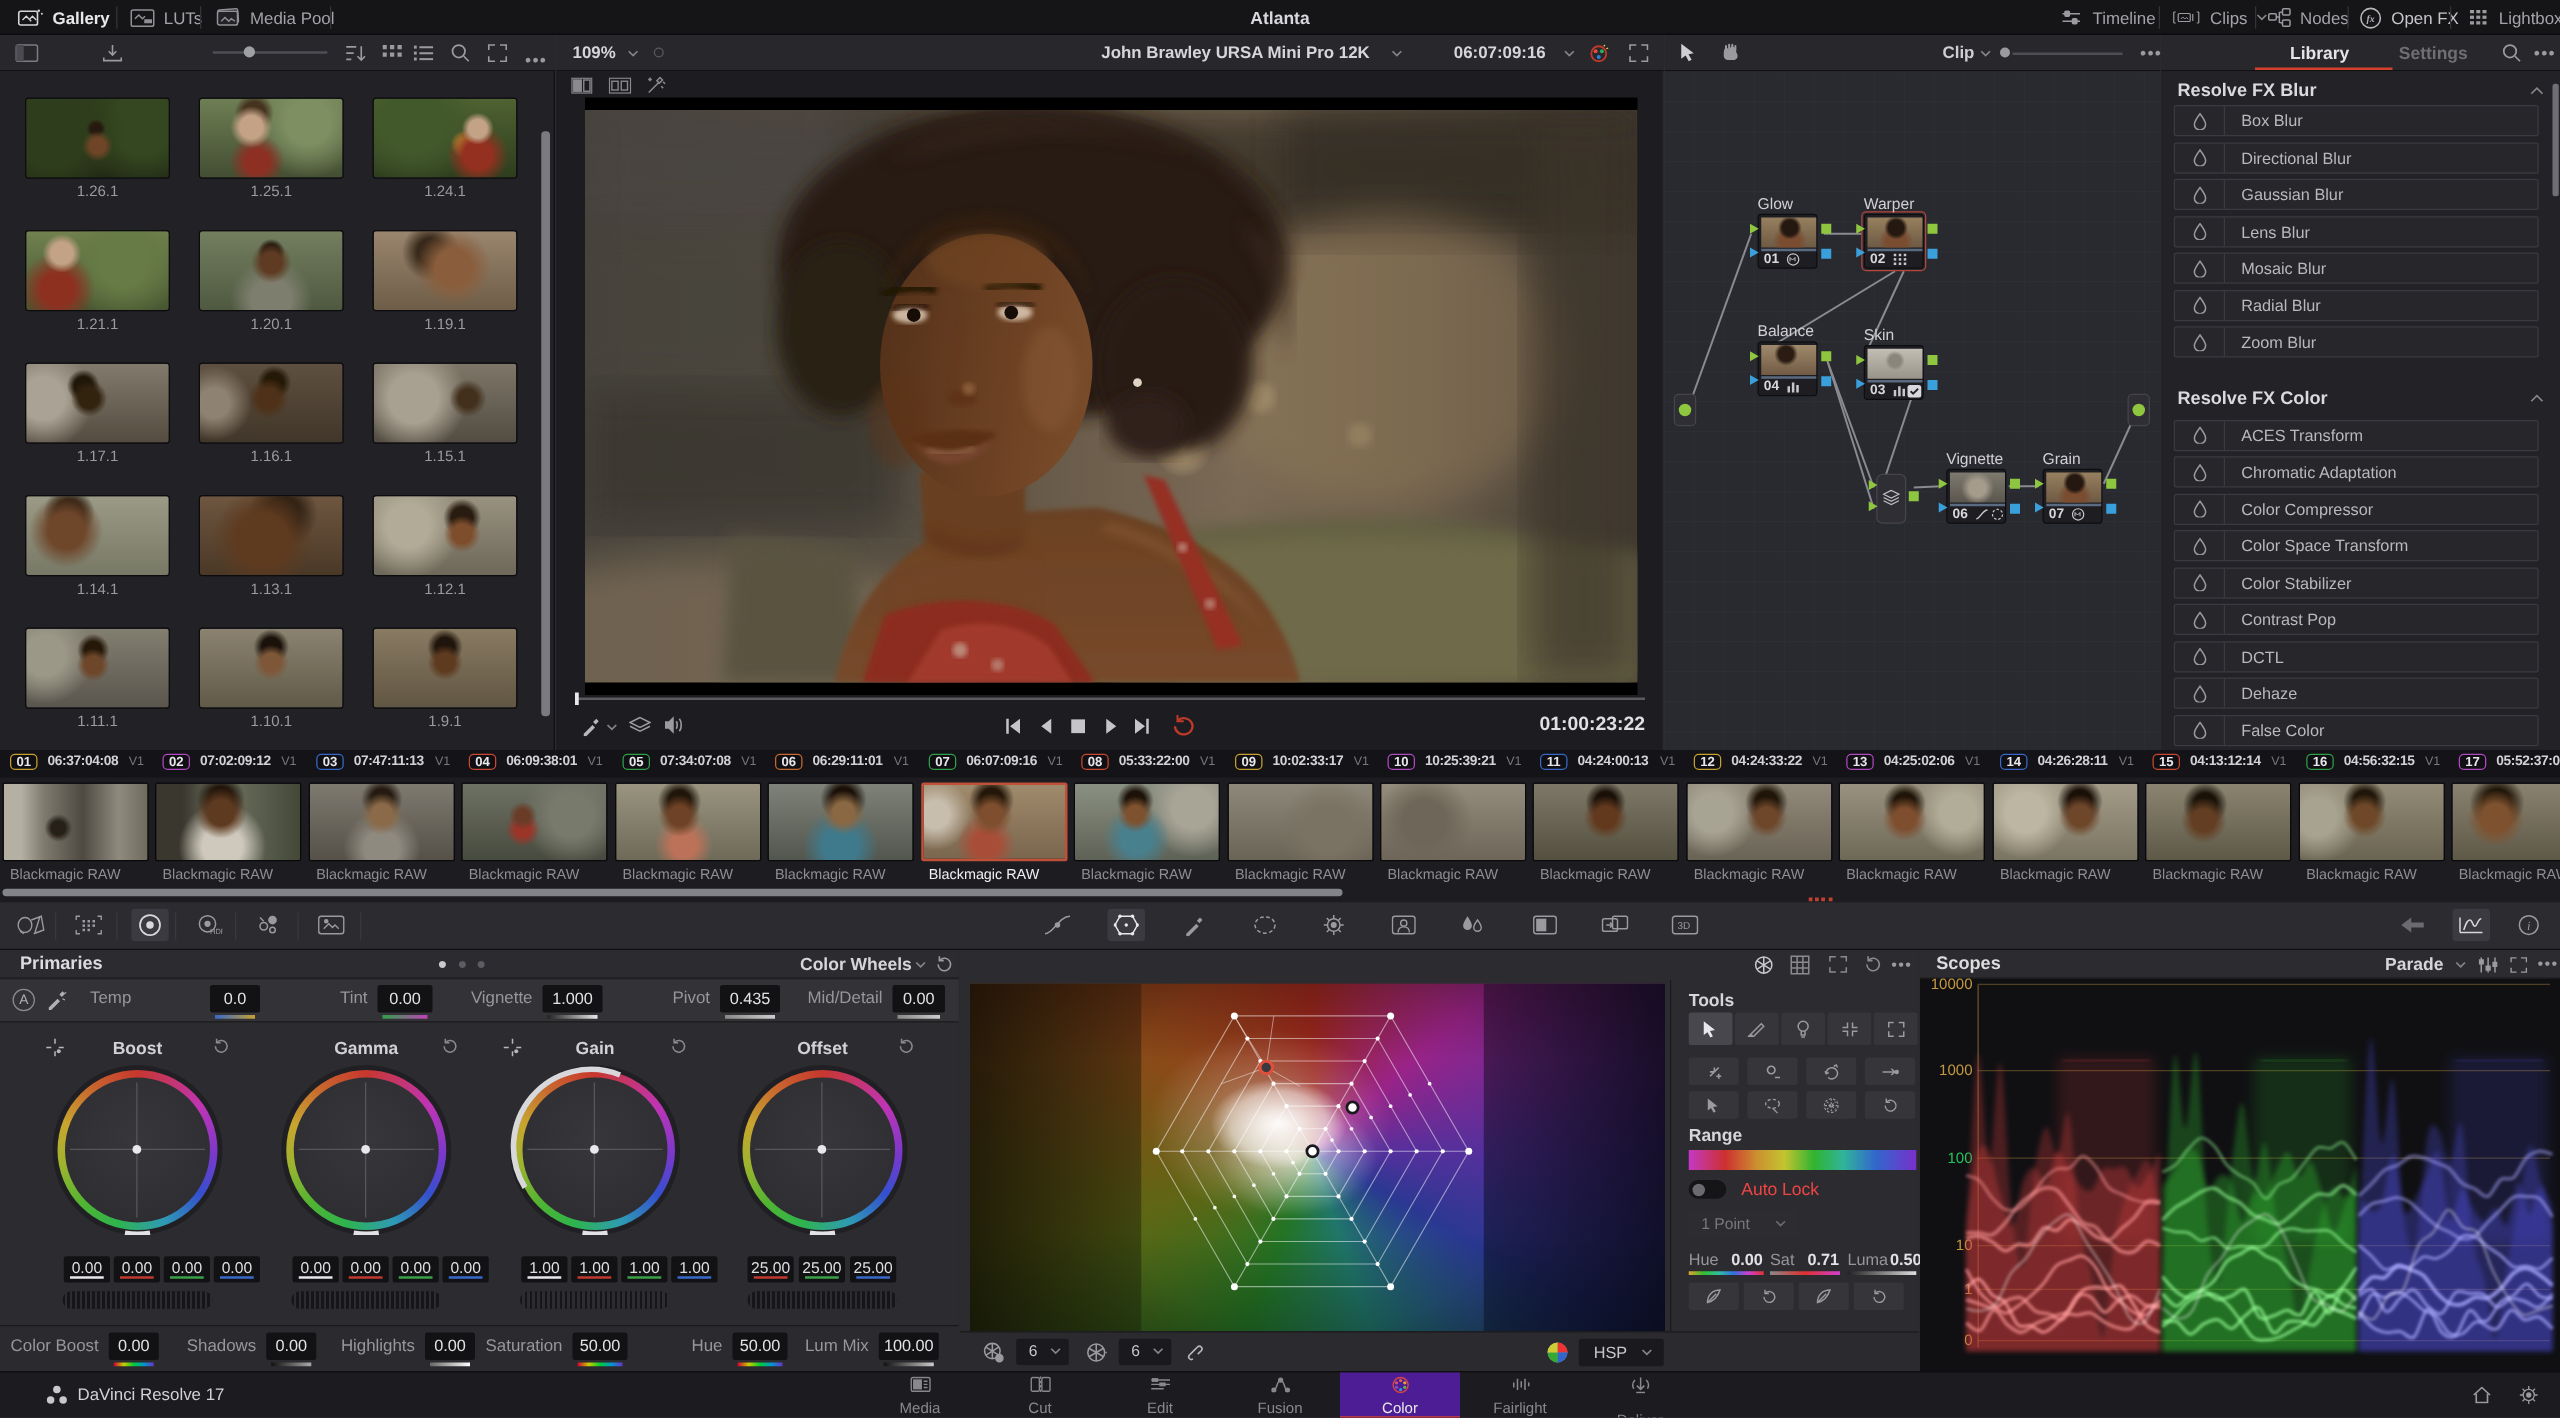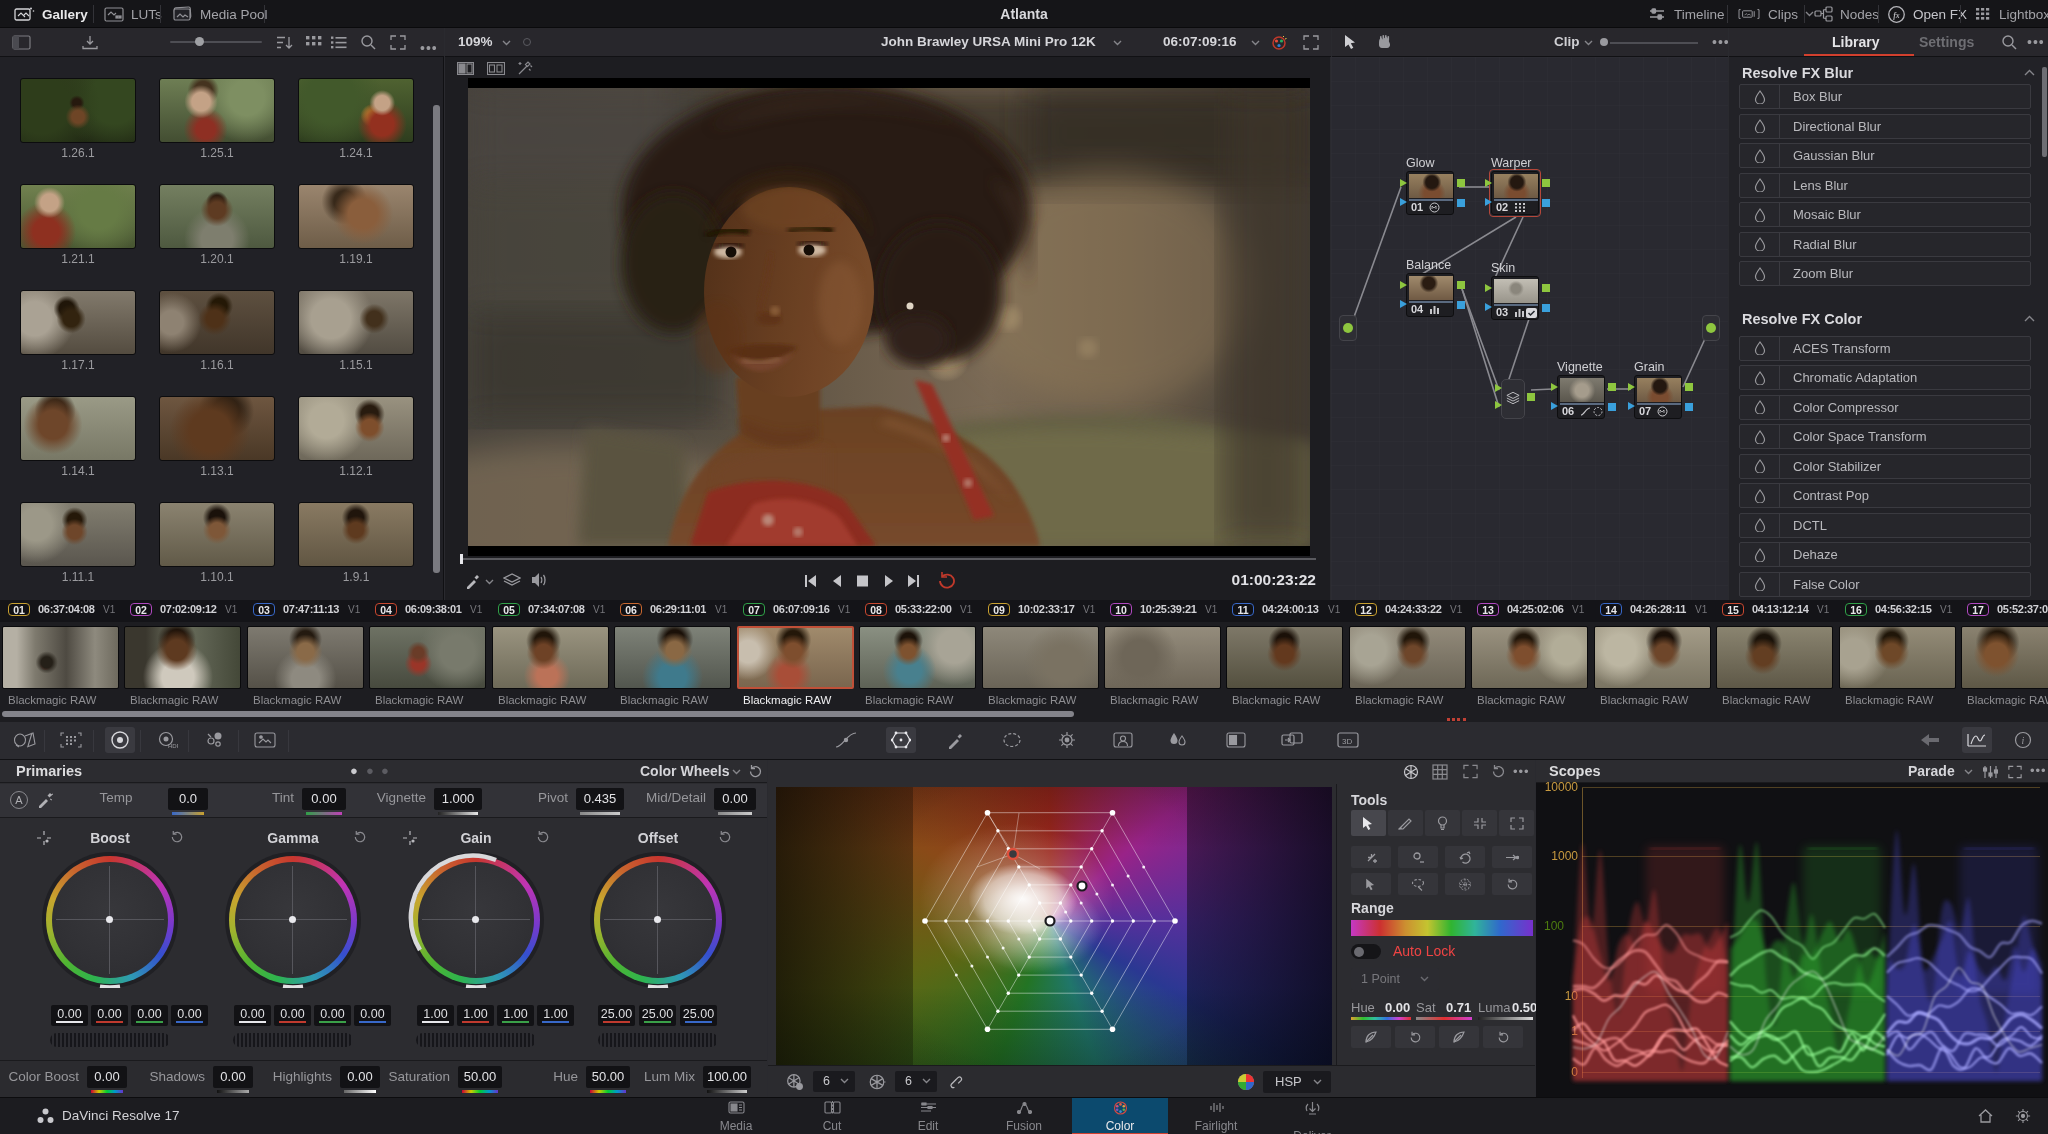--- a/index.html
+++ b/index.html
@@ -975,21 +975,21 @@
           <path d="M2.5 7.5a5 5 0 1 0 1.5-3.5"></path>
           <path d="M3.5 1v3.5H7" fill="none"></path>
         </svg>
       </div>
 <div class="abs" style="left:0;top:24px;width:767px;height:34px;background:#323237;border-bottom:1px solid #1a1a1d"></div>
 <div class="abs" style="left:10px;top:31px;width:18px;height:18px;border:1.2px solid #8a8a8f;border-radius:50%;color:#b0b0b4;font-size:11px;text-align:center;line-height:17px">A</div>
 <svg class="abs" style="left:38px;top:31px" width="17" height="17" viewBox="0 0 17 17" fill="#b0b0b4">
         <path d="M1 15l7-7 2 2-7 7H1zM9.5 4.5l2 2 2.5-2.5-2-2z"></path>
         <path d="M12 8l2 1M13 4l2-1" stroke="#b0b0b4" stroke-width="1"></path>
       </svg>
-<div class="plabel" style="left:72px;width:88px;text-align:center;top:30px">Temp</div>
+<div class="plabel" style="left:72px;width:88px;text-align:left;top:30px">Temp</div>
       <div class="pfield" style="left:168px;top:28px;width:40px">0.0</div>
       <div class="abs" style="left:172px;top:52px;width:32px;height:2.5px;background:linear-gradient(90deg,#3868c8,#c8a030)"></div>
 <div class="plabel" style="left:206px;width:88px;text-align:right;top:30px">Tint</div>
       <div class="pfield" style="left:302px;top:28px;width:44px">0.00</div>
       <div class="abs" style="left:306px;top:52px;width:36px;height:2.5px;background:linear-gradient(90deg,#30a048,#c040b8)"></div>
 <div class="plabel" style="left:338px;width:88px;text-align:right;top:30px">Vignette</div>
       <div class="pfield" style="left:434px;top:28px;width:48px">1.000</div>
       <div class="abs" style="left:438px;top:52px;width:40px;height:2.5px;background:linear-gradient(90deg,#222,#e8e8e8)"></div>
 <div class="plabel" style="left:480px;width:88px;text-align:right;top:30px">Pivot</div>
       <div class="pfield" style="left:576px;top:28px;width:48px">0.435</div>
@@ -1378,21 +1378,21 @@
         </svg>
         <svg style="position:absolute;left:472px;top:5px" width="14" height="14" viewBox="0 0 16 15" fill="none" stroke="#9a9a9f" stroke-width="1.3">
           <path d="M1 5V1h5M10 1h5v4M15 10v4h-5M6 14H1v-4"></path>
         </svg>
         <div style="position:absolute;left:494px;top:3px;color:#9a9a9f;font-size:13px;letter-spacing:1px">•••</div>
       </div>
 <div class="abs" style="left:8px;top:20px;width:34px;text-align:right;font-size:12px;color:#c89a40">10000</div>
 <div class="abs" style="left:46px;top:27px;width:458px;height:1px;background:rgba(200,154,64,0.35)"></div>
 <div class="abs" style="left:8px;top:89px;width:34px;text-align:right;font-size:12px;color:#c89a40">1000</div>
 <div class="abs" style="left:46px;top:96px;width:458px;height:1px;background:rgba(200,154,64,0.35)"></div>
-<div class="abs" style="left:8px;top:159px;width:34px;font-size:12px;color:#4d7c0f">100</div>
+<div class="abs" style="left:8px;top:159px;width:34px;text-align:right;font-size:12px;color:#22c55e">100</div>
 <div class="abs" style="left:46px;top:166px;width:458px;height:1px;background:rgba(200,154,64,0.35)"></div>
 <div class="abs" style="left:8px;top:229px;width:34px;text-align:right;font-size:12px;color:#c89a40">10</div>
 <div class="abs" style="left:46px;top:236px;width:458px;height:1px;background:rgba(200,154,64,0.35)"></div>
 <div class="abs" style="left:8px;top:264px;width:34px;text-align:right;font-size:12px;color:#c89a40">1</div>
 <div class="abs" style="left:46px;top:271px;width:458px;height:1px;background:rgba(200,154,64,0.35)"></div>
 <div class="abs" style="left:8px;top:305px;width:34px;text-align:right;font-size:12px;color:#c89a40">0</div>
 <div class="abs" style="left:46px;top:312px;width:458px;height:1px;background:rgba(200,154,64,0.35)"></div>
 <div class="abs" style="left:46px;top:28px;width:1px;height:290px;background:rgba(200,154,64,0.5)"></div>
 <svg class="abs" style="left:0;top:0" width="512" height="337" viewBox="0 0 512 337">
         <defs>
@@ -1501,21 +1501,21 @@
         <div class="ic" style="display:flex;justify-content:center">
           <svg width="15" height="13" viewBox="0 0 15 13" fill="none" stroke="#88888d" stroke-width="1.2">
             <path d="M2 11c3 0 2-8 6-8M13 11c-3 0-2-8-6-8"></path>
             <circle cx="7.5" cy="3" r="1.5" fill="#88888d"></circle>
             <circle cx="2" cy="11" r="1.5" fill="#88888d"></circle>
             <circle cx="13" cy="11" r="1.5" fill="#88888d"></circle>
           </svg>
         </div>
         <div style="margin-top:2px">Fusion</div>
       </div>
-<div class="navtab" style="left:1072px;background:#0c4a6e;color:#e8e8ea">
+<div class="navtab" style="left:1072px;background:#4c1d95;color:#e8e8ea">
         <div class="ic" style="display:flex;justify-content:center">
           <svg width="15" height="14" viewBox="0 0 15 14">
             <g fill="none" stroke="#d84840" stroke-width="1.1">
               <circle cx="7.5" cy="7" r="6"></circle>
             </g>
             <circle cx="7.5" cy="3.4" r="1.3" fill="#e06048"></circle>
             <circle cx="10.8" cy="5.2" r="1.3" fill="#e0a040"></circle>
             <circle cx="10.8" cy="8.8" r="1.3" fill="#60b050"></circle>
             <circle cx="7.5" cy="10.6" r="1.3" fill="#4090d0"></circle>
             <circle cx="4.2" cy="8.8" r="1.3" fill="#8050c0"></circle>

